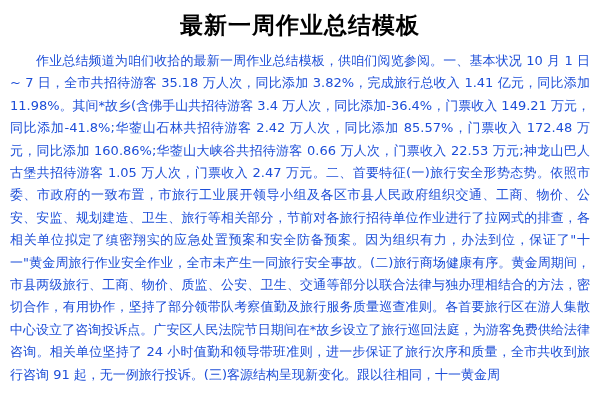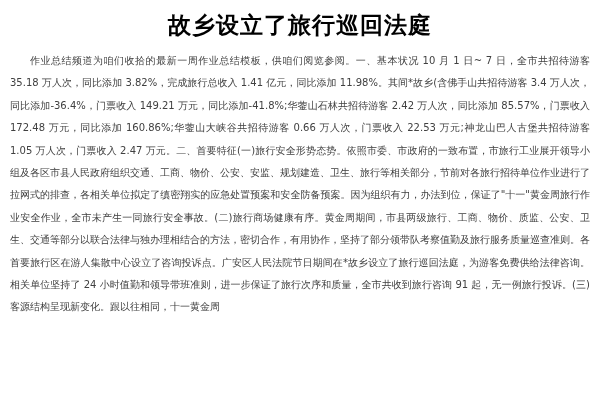--- a/index.html
+++ b/index.html
@@ -26,33 +26,33 @@
     font-family: "DejaVu Serif", "Liberation Serif", serif;
     font-weight: bold;
     font-size: 23px;
     line-height: 30px;
     letter-spacing: 1px;
     margin: 4px 0 10px 0;
     color: #000000;
   }
   .doc-body {
     font-family: "DejaVu Sans", "Liberation Sans", sans-serif;
-    font-size: 10px;
+    font-size: 13px;
     line-height: 22.4px;
     text-align: justify;
     text-justify: inter-ideograph;
-    color: #404040;
+    color: #1d4ed8;
     letter-spacing: 0px;
   }
   .doc-body p {
     margin: 0;
     text-indent: 2em;
   }
 </style>
 </head>
 <body>
 
 <div class="page">
-  <div class="doc-title">故乡设立了旅行巡回法庭</div>
+  <div class="doc-title">最新一周作业总结模板</div>
   <div class="doc-body">
     <p>作业总结频道为咱们收拾的最新一周作业总结模板，供咱们阅览参阅。一、基本状况 10 月 1 日~ 7 日，全市共招待游客 35.18 万人次，同比添加 3.82%，完成旅行总收入 1.41 亿元，同比添加 11.98%。其间*故乡(含佛手山共招待游客 3.4 万人次，同比添加-36.4%，门票收入 149.21 万元，同比添加-41.8%;华蓥山石林共招待游客 2.42 万人次，同比添加 85.57%，门票收入 172.48 万元，同比添加 160.86%;华蓥山大峡谷共招待游客 0.66 万人次，门票收入 22.53 万元;神龙山巴人古堡共招待游客 1.05 万人次，门票收入 2.47 万元。二、首要特征(一)旅行安全形势态势。依照市委、市政府的一致布置，市旅行工业展开领导小组及各区市县人民政府组织交通、工商、物价、公安、安监、规划建造、卫生、旅行等相关部分，节前对各旅行招待单位作业进行了拉网式的排查，各相关单位拟定了缜密翔实的应急处置预案和安全防备预案。因为组织有力，办法到位，保证了"十一"黄金周旅行作业安全作业，全市未产生一同旅行安全事故。(二)旅行商场健康有序。黄金周期间，市县两级旅行、工商、物价、质监、公安、卫生、交通等部分以联合法律与独办理相结合的方法，密切合作，有用协作，坚持了部分领带队考察值勤及旅行服务质量巡查准则。各首要旅行区在游人集散中心设立了咨询投诉点。广安区人民法院节日期间在*故乡设立了旅行巡回法庭，为游客免费供给法律咨询。相关单位坚持了 24 小时值勤和领导带班准则，进一步保证了旅行次序和质量，全市共收到旅行咨询 91 起，无一例旅行投诉。(三)客源结构呈现新变化。跟以往相同，十一黄金周</p>
   </div>
 </div>
 
 </body></html>

